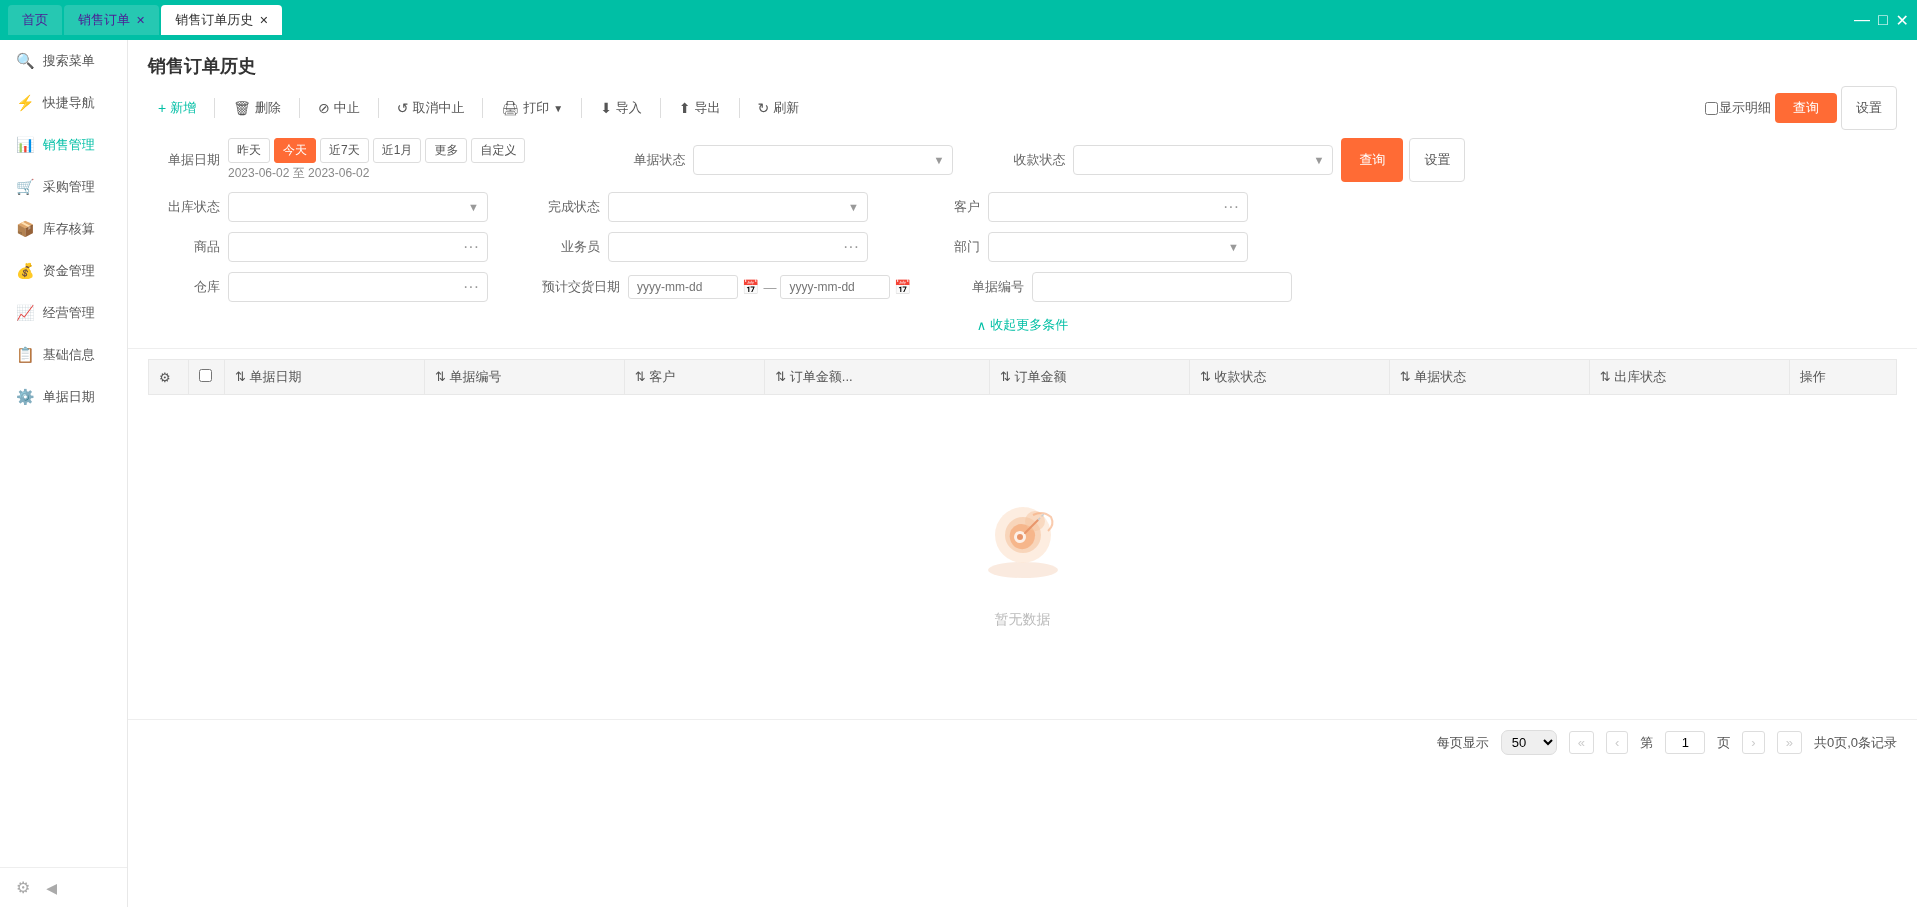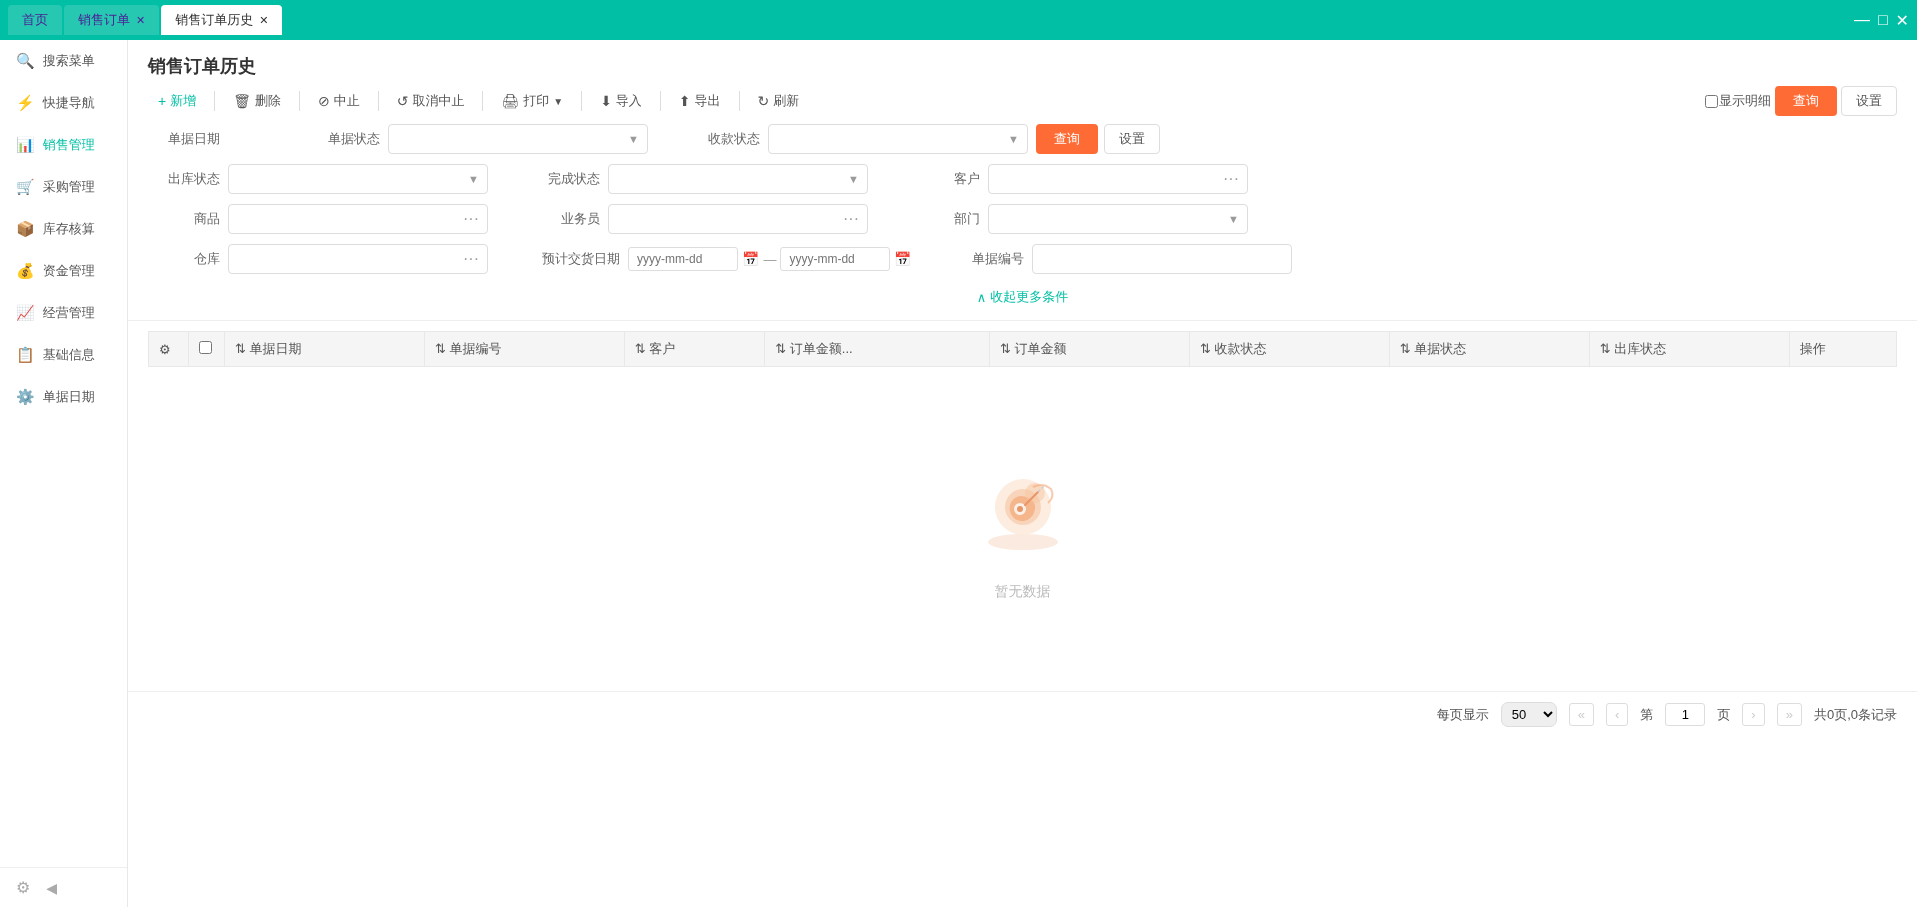--- a/index.html
+++ b/index.html
@@ -129,21 +129,21 @@
       border: none;
       padding: 6px 18px;
       border-radius: 4px;
       cursor: pointer;
       font-size: 13px;
     }
     .btn-settings {
       background: #fff;
       color: #555;
       border: 1px solid #ddd;
-      padding: 5px 14px;
+      padding: 12px 14px;
       border-radius: 4px;
       cursor: pointer;
       font-size: 13px;
     }
     .display-toggle { display: flex; align-items: center; gap: 1px; font-size: 13px; color: #555; }
     .display-toggle input { cursor: pointer; }
 
     
     .filter-area {
       padding: 0 20px 10px 20px;
@@ -435,20 +435,31 @@
         </label>
         <button class="btn-query">查询</button>
         <button class="btn-settings">设置</button>
       </div>
     </div>
 
     <div class="filter-area">
 
       <div class="filter-row">
         <span class="filter-label">单据日期</span>
+        <div style="display:flex;flex-direction:column;flex:0 0 auto;">
+          <div class="date-btn-group">
+            <button class="date-btn">昨天</button>
+            <button class="date-btn active">今天</button>
+            <button class="date-btn">近7天</button>
+            <button class="date-btn">近1月</button>
+            <button class="date-btn">更多</button>
+            <button class="date-btn">自定义</button>
+          </div>
+          <span class="date-range-text">2023-06-02 至 2023-06-02</span>
+        </div>
         <div class="filter-spacer"></div>
         <div class="filter-spacer"></div>
         <span class="filter-label">单据状态</span>
         <div class="filter-input-wrap" style="max-width:260px;">
           <span></span>
           <span class="arrow">▼</span>
         </div>
         <div class="filter-spacer"></div>
         <span class="filter-label">收款状态</span>
         <div class="filter-input-wrap" style="max-width:260px;">

